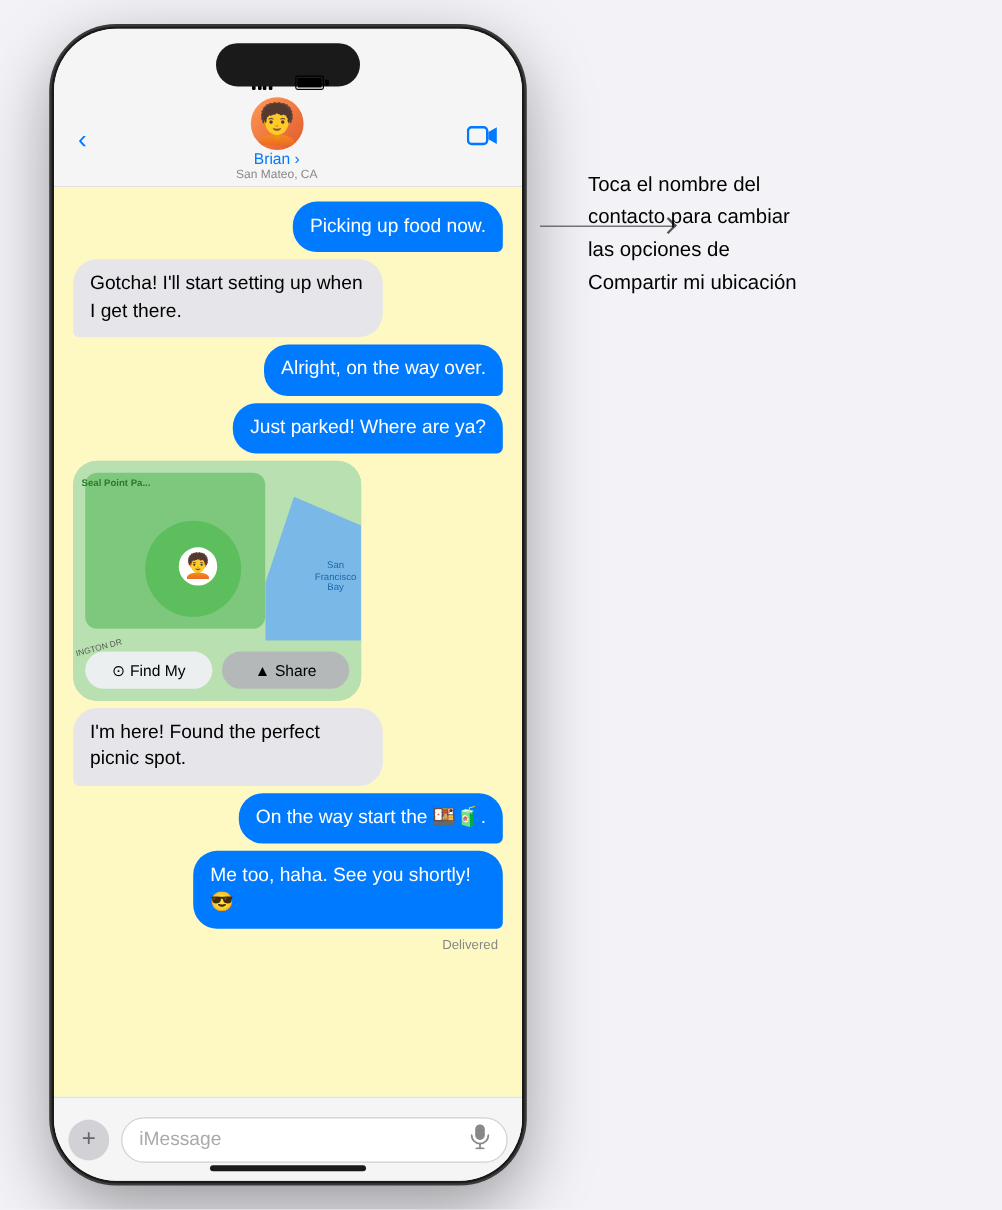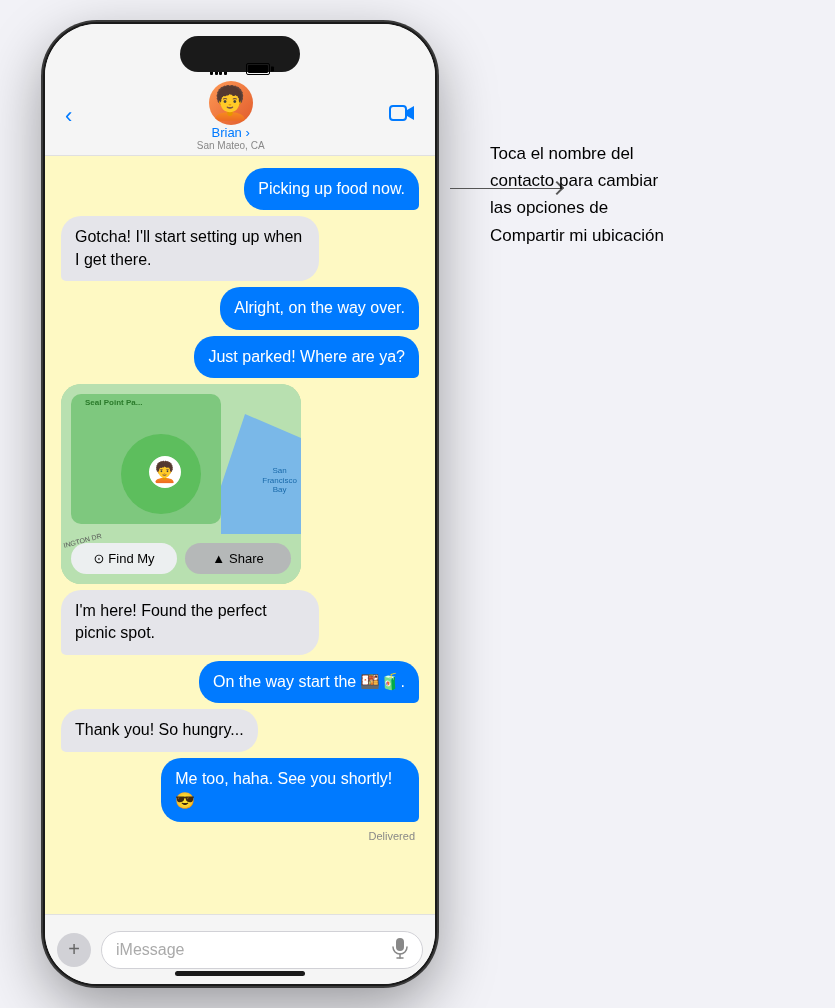--- a/index.html
+++ b/index.html
@@ -234,21 +234,21 @@
       border: 2px solid #fff;
       display: flex;
       align-items: center;
       justify-content: center;
       font-size: 18px;
       overflow: hidden;
     }
 
     .park-label {
       position: absolute;
-      left: 24px;
+      left: 7px;
       top: 14px;
       font-size: 8px;
       color: #2a7a2a;
       font-weight: 600;
     }
 
     .sf-bay-label {
       position: absolute;
       right: 4px;
       top: 82px;
@@ -519,25 +519,20 @@
           <span>I'm here! Found the perfect picnic spot.</span>
         </div>
       </div>
 
       <div class="message-row sent">
         <div class="bubble sent">
           <span>On the way start the 🍱🧃.</span>
         </div>
       </div>
 
-      <div class="message-row received">
-        <div class="bubble received">
-          <span>Thank you! So hungry...</span>
-        </div>
-      </div>
 
       <div class="message-row sent">
         <div class="bubble sent">
           <span>Me too, haha. See you shortly! 😎</span>
         </div>
       </div>
       <div class="delivered-text">Delivered</div>
 
     </div>
 

